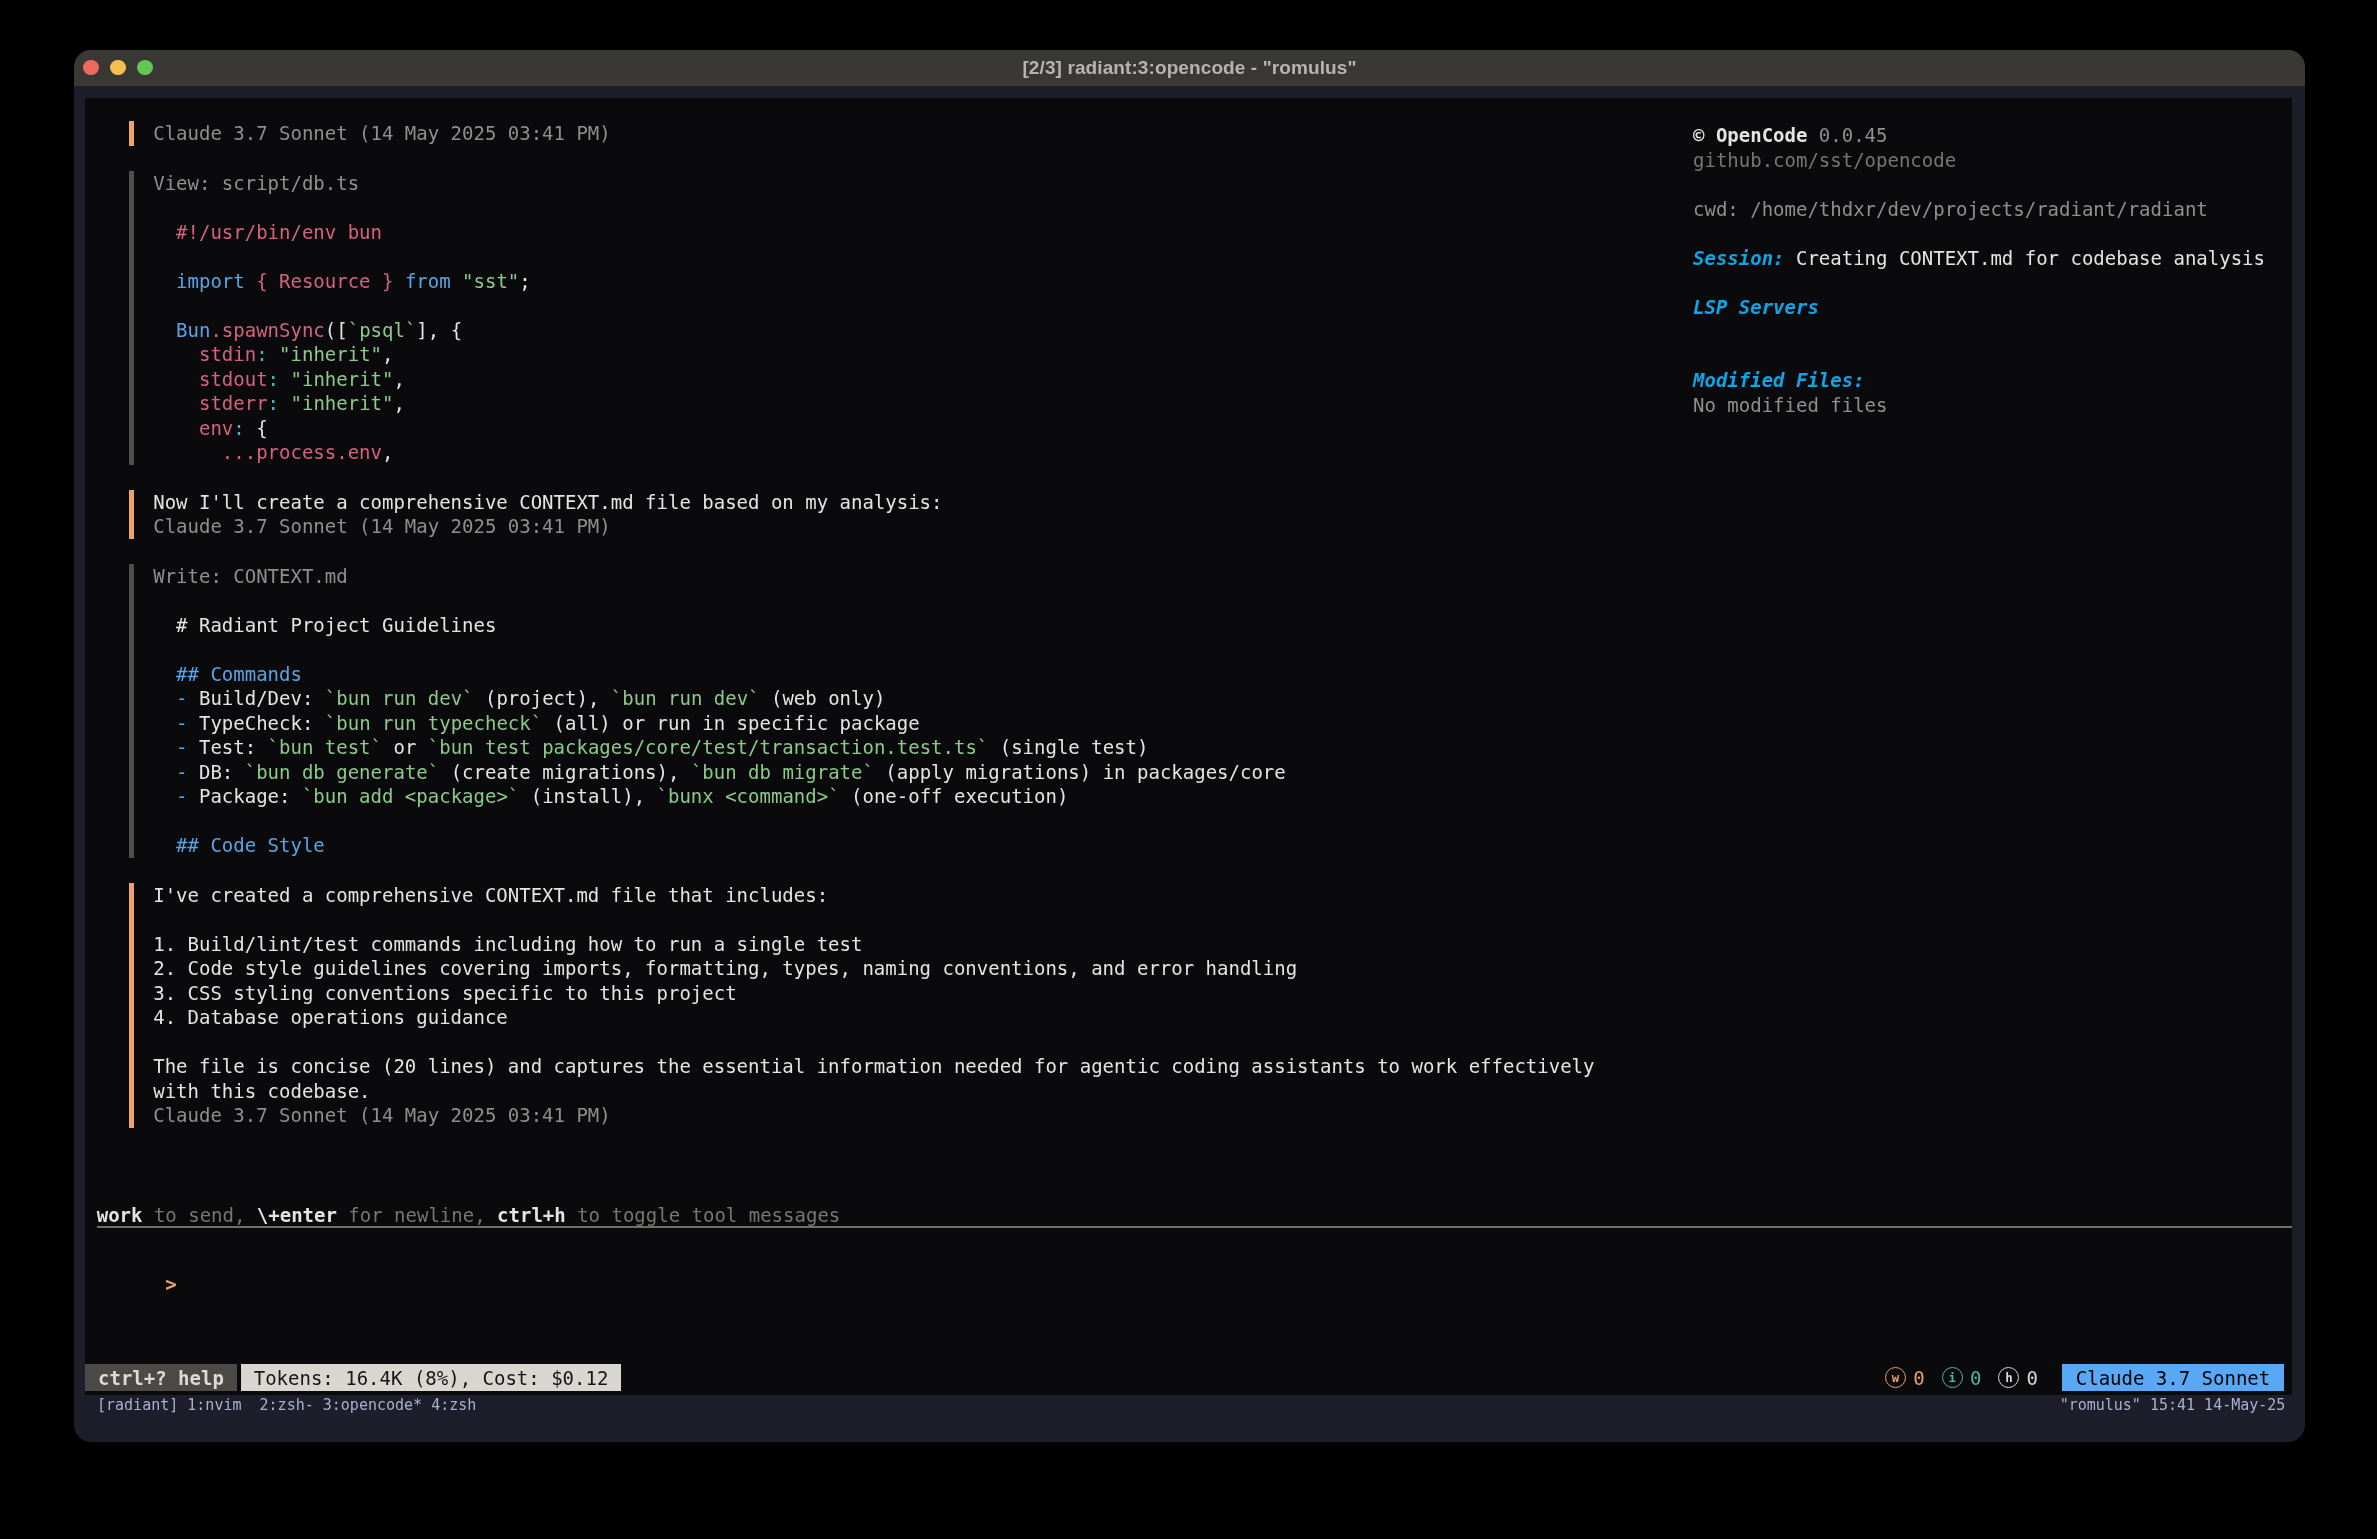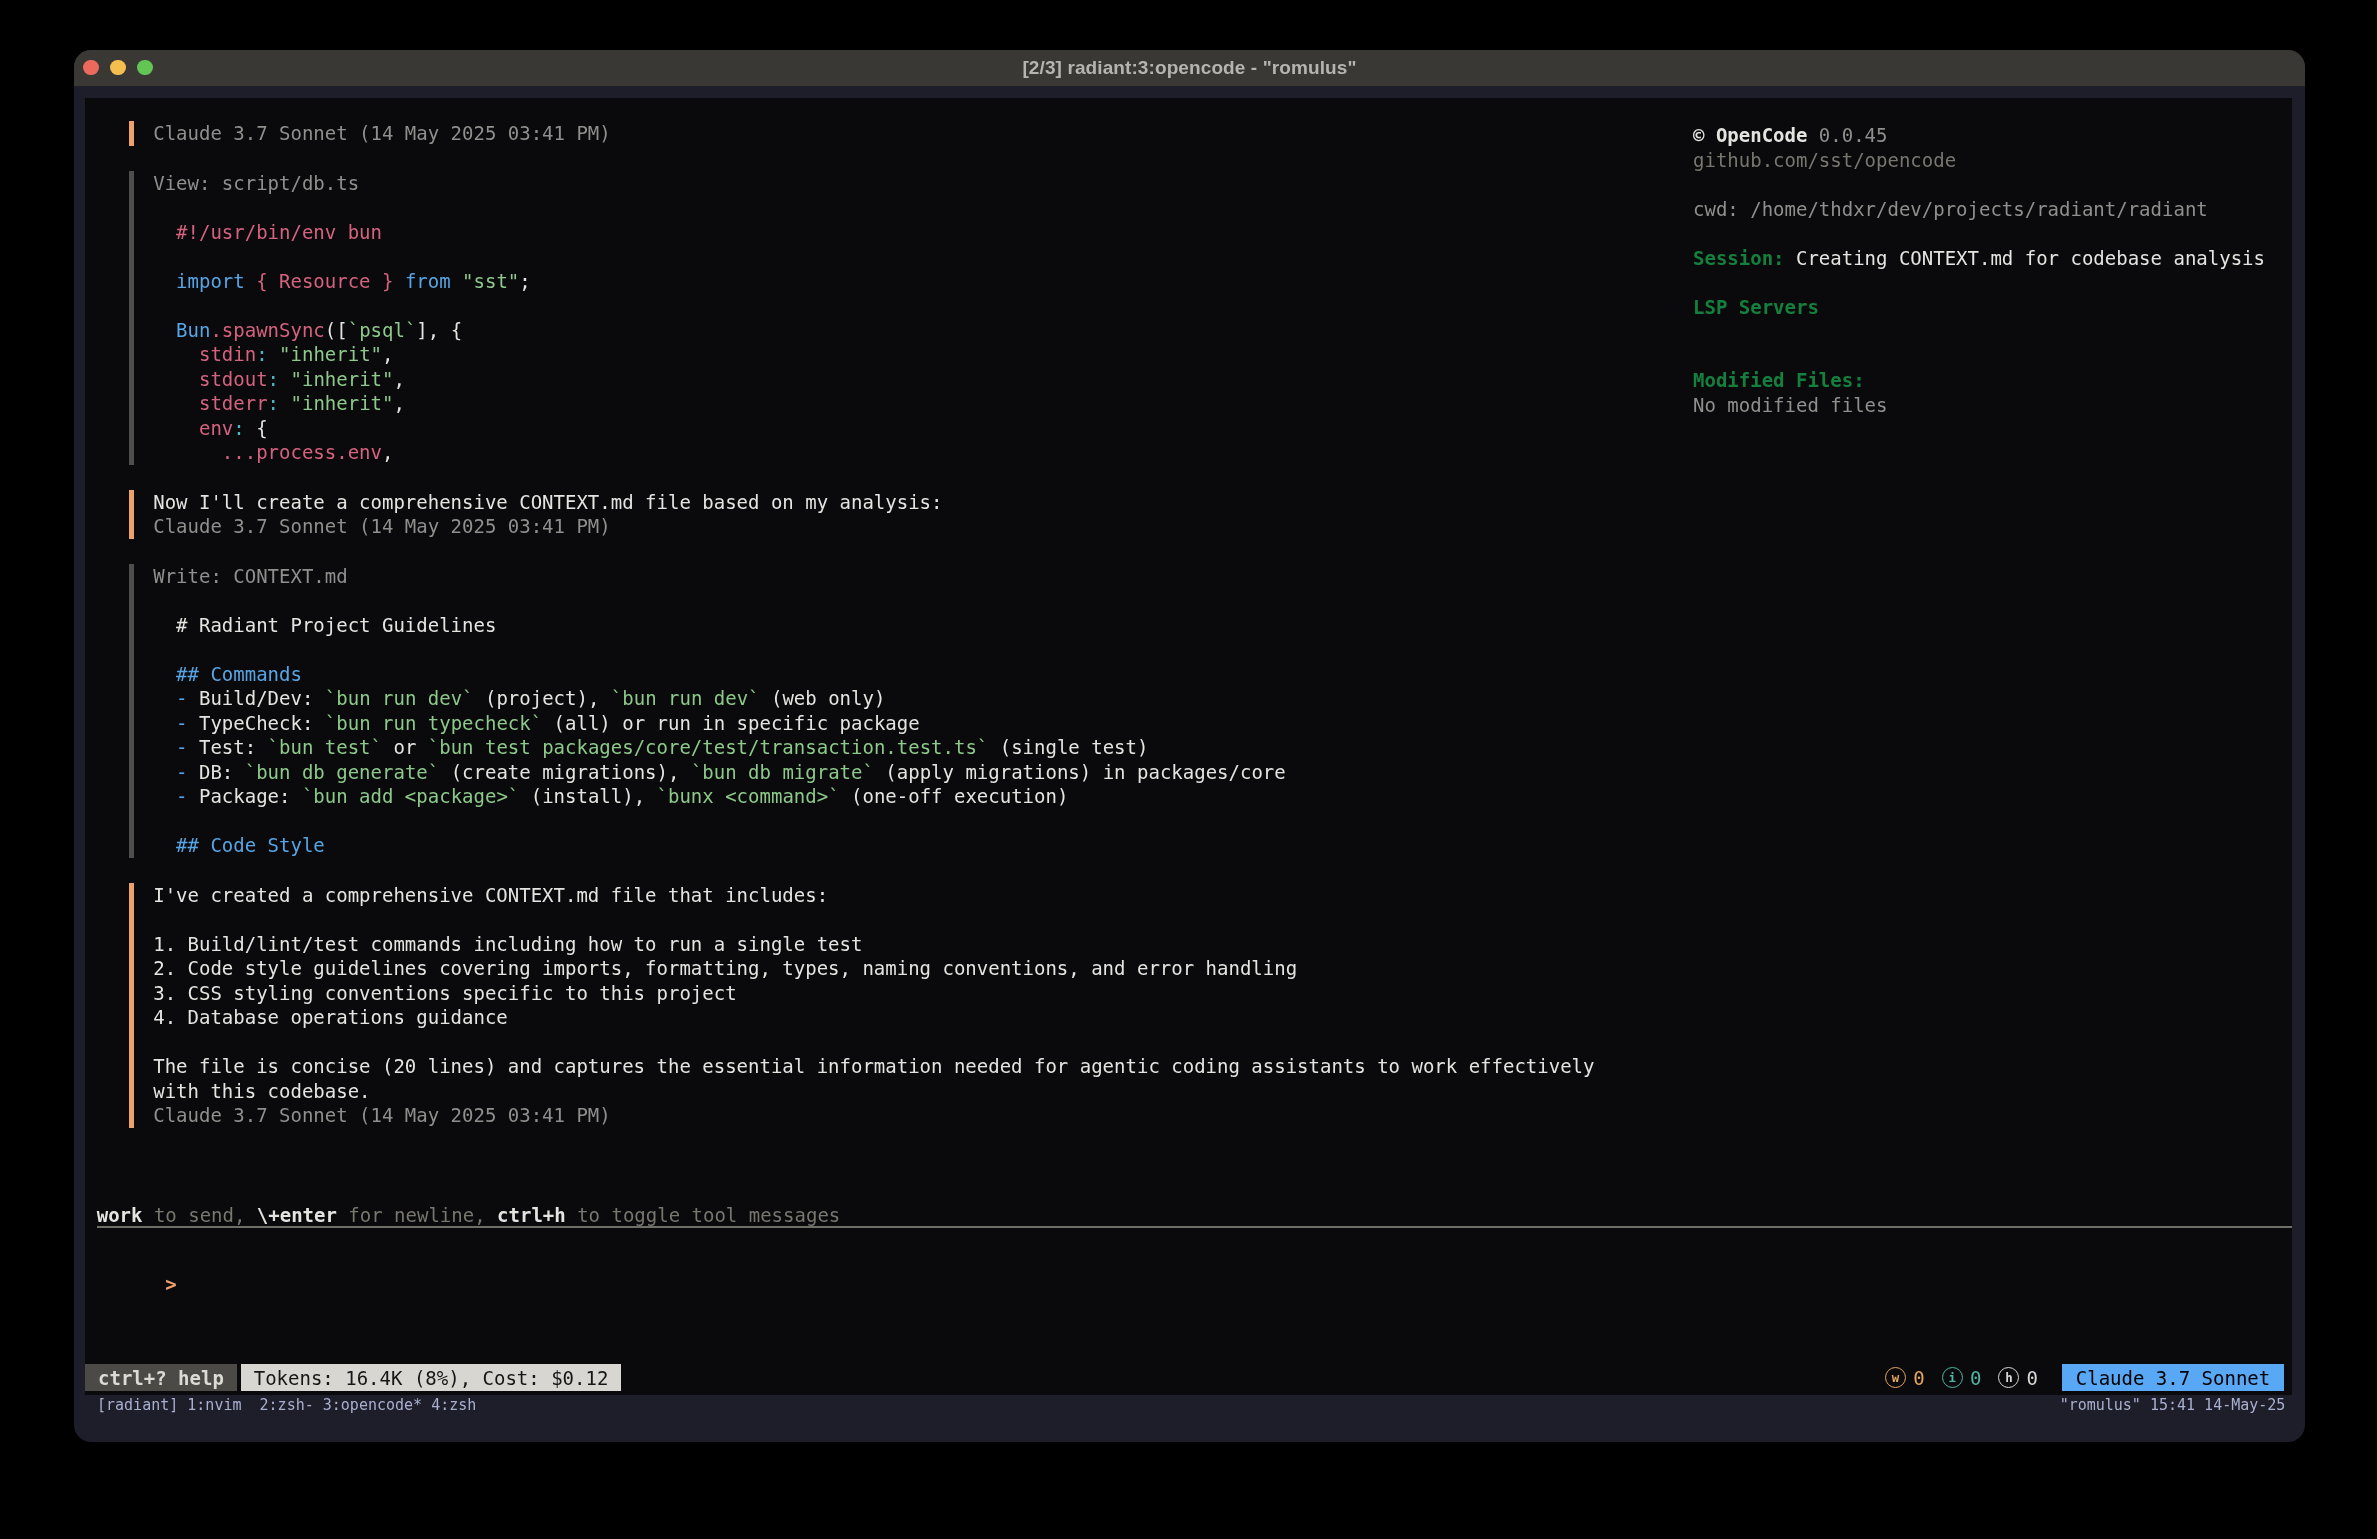--- a/index.html
+++ b/index.html
@@ -17,21 +17,21 @@
   #title-text{font-family:"Liberation Sans",sans-serif;font-weight:bold;font-size:19px;
               color:#b6b4b0;letter-spacing:0.1px;}
   
   #terminal{position:absolute;left:11px;top:48px;width:2207px;height:1297px;background:#0a0a0c;
             font-size:19px;color:#e4e4e1;}
   .line{height:24.5px;line-height:24.5px;white-space:pre;}
   .b{font-weight:bold;}
   .c-white{color:#e4e4e1;}
   .c-gray{color:#8f8f8d;}
   .c-dim{color:#77766f;}
-  .c-orange{color:#15803d;}
+  .c-orange{color:#0ea5e9;font-style:italic;}
   .c-blue{color:#57a5e5;}
   .c-pink{color:#d5627f;}
   .c-green{color:#8cc98a;}
   .c-cyan{color:#4db5c0;}
   #conversation{position:absolute;left:0;top:23px;width:1527px;margin-left:44px;}
   .block{display:flex;margin-bottom:25px;}
   .block .bar{width:4.6px;flex:none;margin-right:19.6px;}
   .block.assistant .bar{background:#efa16b;}
   .block.tool .bar{background:#4e4e4c;}
   .block .body{flex:1;min-width:0;}

